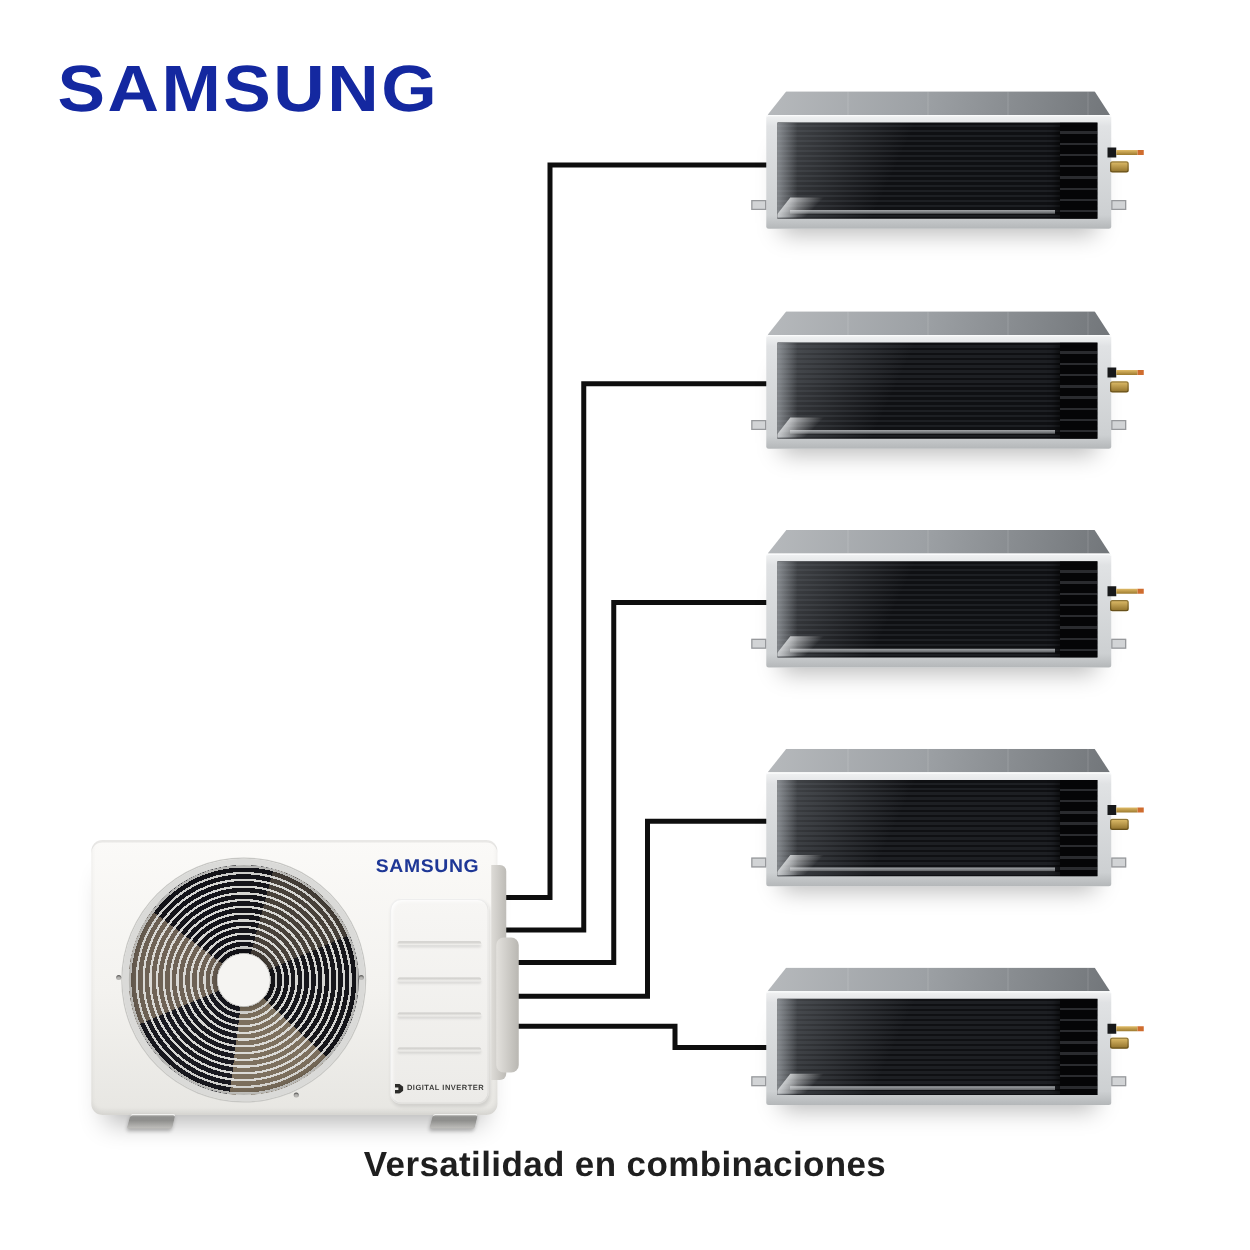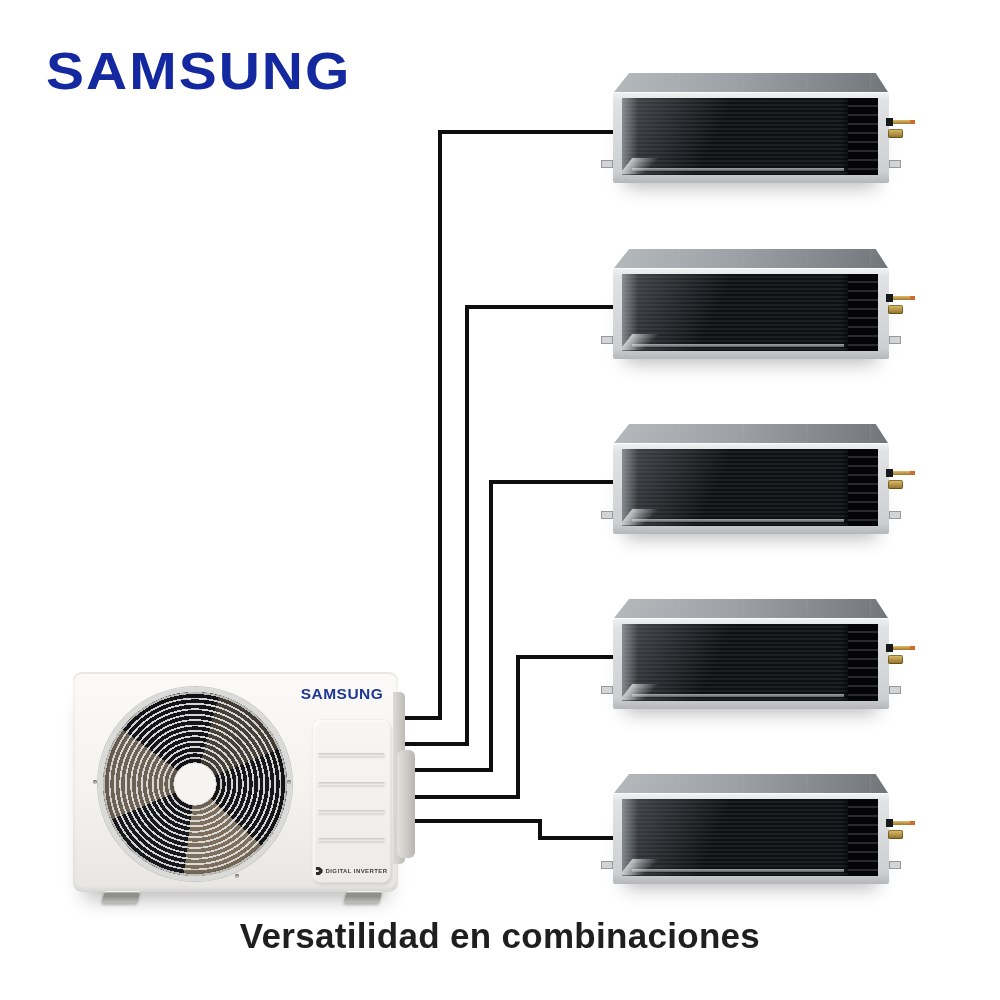--- a/index.html
+++ b/index.html
@@ -148,21 +148,21 @@
   }
   .od-foot.left { left:30px; } .od-foot.right { left:272px; }
   .od-screw {
     position:absolute; width:4px; height:4px; border-radius:50%;
     background:#b9b8b5; box-shadow:inset 0 1px 1px rgba(0,0,0,0.5);
   }
 
   
   .caption {
     position:absolute; left:0; right:0; top:916px; text-align:center;
-    font-size:35px; font-weight:700; color:#1f1f1f; letter-spacing:0.3px;
+    font-size:28px; font-weight:700; color:#1f1f1f; letter-spacing:0.3px;
     z-index:4;
   }
 </style>
 </head>
 <body>
 
 <div class="brand-logo">SAMSUNG</div>
 
 <svg class="lines" width="1000" height="1000" viewBox="0 0 1000 1000">
   <path d="M398 718 H440 V132 H620"></path>

